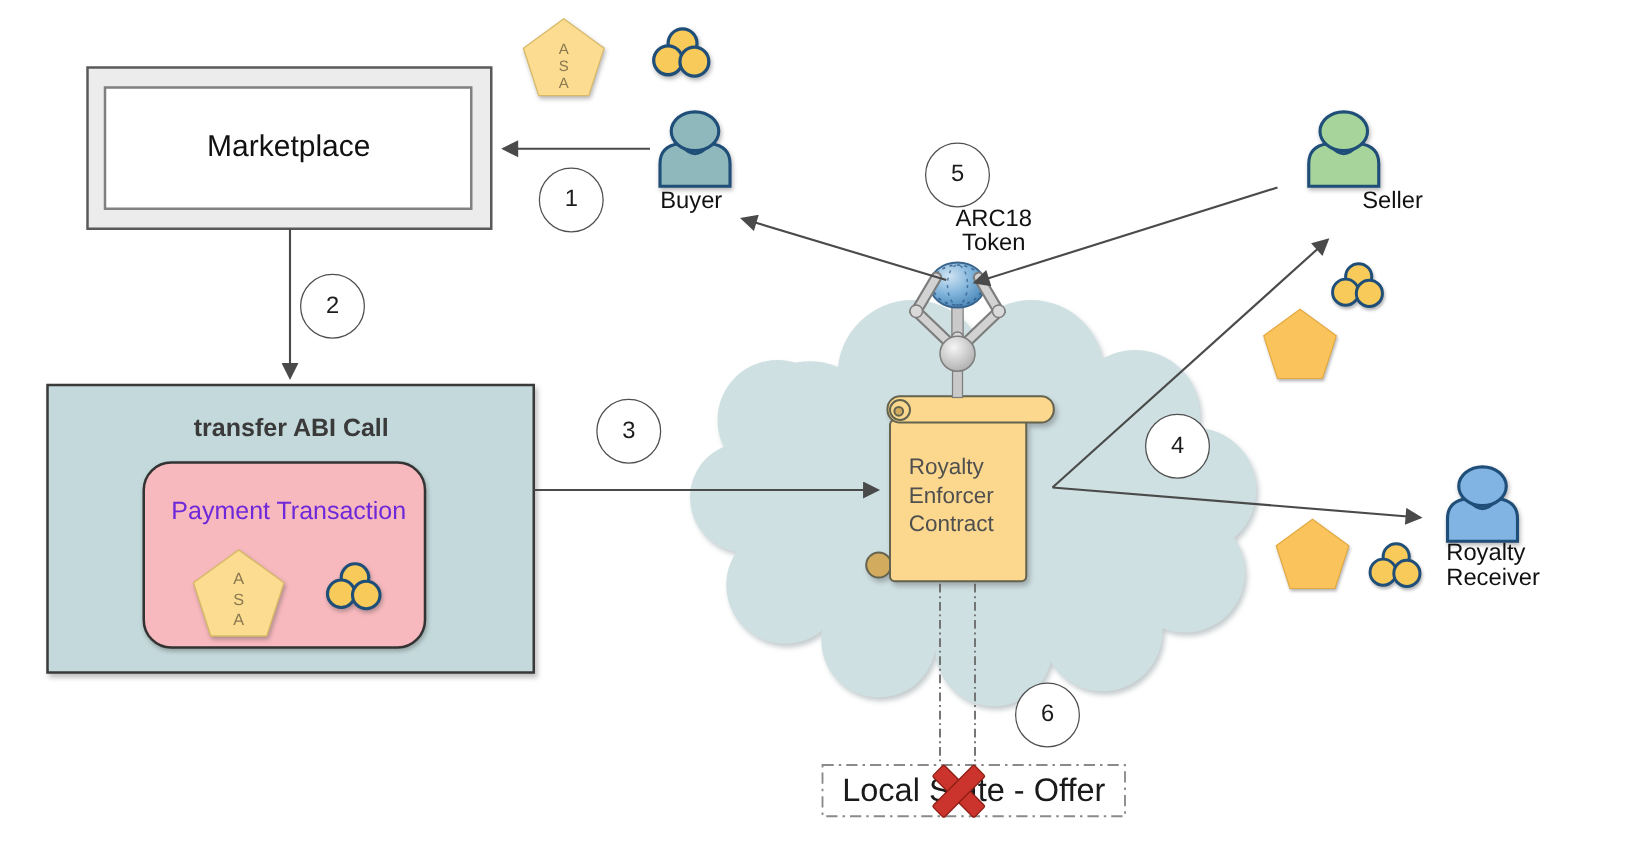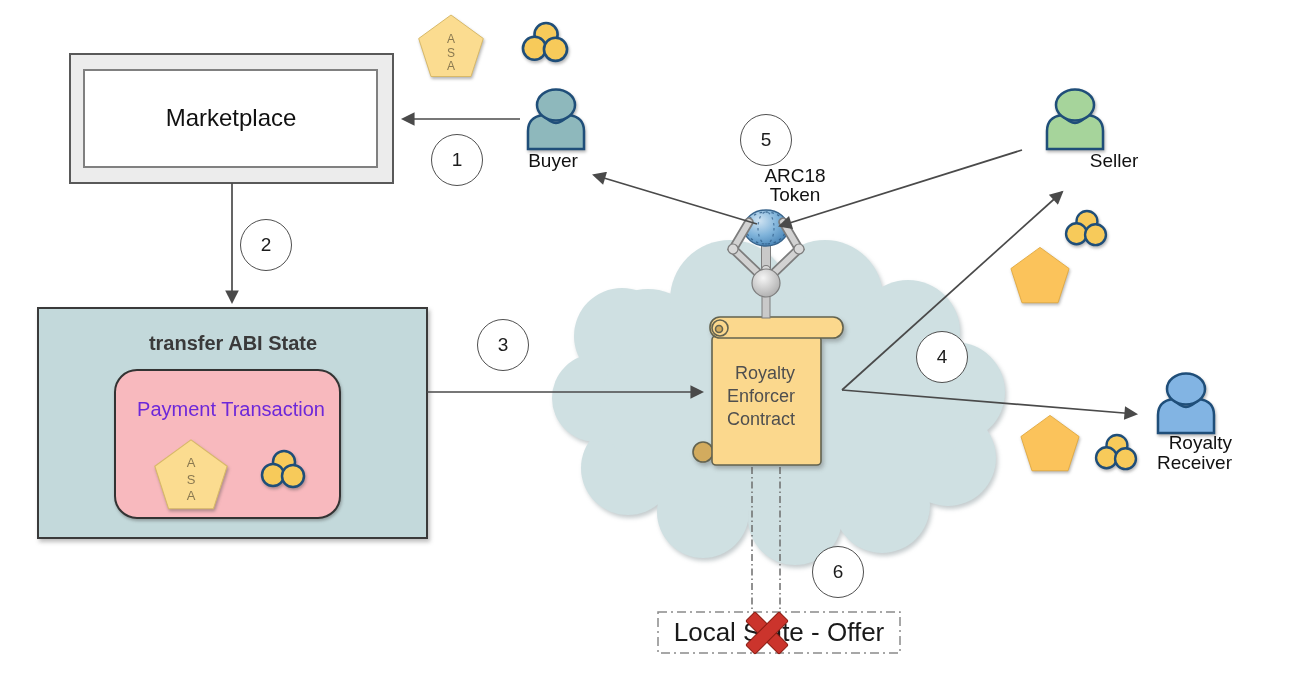--- a/index.html
+++ b/index.html
@@ -1,19 +1,19 @@
 <!DOCTYPE html>
 <html style="--cloud: #cfe0e2; --teal-box: #c3d9db; --pink-box: #f8b9be; --gray-box: #ececec; --scroll: #fbd88d; --scroll-curl: #d2ab5e; --asa-pentagon: #fbdc90; --pentagon: #fbc35b; --coin: #f7ca5a; --coin-border: #1f4e79; --buyer: #8eb8bc; --seller: #a6d49b; --receiver: #82b4e3; --arrow: #4a4a4a; --red-x: #cb342c;"><head>
 <meta charset="utf-8">
 <style>
   html,body{margin:0;padding:0;background:#fff;}
   body{width:1310px;height:683px;position:relative;overflow:hidden;
        font-family:"Liberation Sans","DejaVu Sans",sans-serif;color:#111;}
   #shapes{position:absolute;left:0;top:0;z-index:1;}
-  .txt{position:absolute;z-index:2;white-space:pre-line;text-align:right;}
+  .txt{position:absolute;z-index:2;white-space:pre-line;}
   .ctr{transform:translateX(-50%);text-align:center;}
   
   .cloud{fill:var(--cloud,#cfe0e2);}
   .cloud-g{filter:drop-shadow(2px 3px 2px rgba(90,110,115,.35));}
   .box-outer{fill:var(--gray-box,#ececec);stroke:#595959;stroke-width:2;}
   .box-inner{fill:#ffffff;stroke:#808080;stroke-width:2;}
   .box-teal{fill:var(--teal-box,#c3d9db);stroke:#3a3a3a;stroke-width:2;}
   .box-pink{fill:var(--pink-box,#f8b9be);stroke:#333333;stroke-width:2;}
   .shadow{filter:drop-shadow(1.5px 2.5px 1.5px rgba(70,70,70,.4));}
   .softshadow{filter:drop-shadow(2px 3px 2px rgba(70,70,70,.35));}
@@ -157,21 +157,21 @@
 
 <div class="txt ctr" style="left:231px;top:104px;font-size:24px;">Marketplace</div>
 
 <div class="step" style="left:431px;top:134px;">1</div>
 <div class="step" style="left:240px;top:219px;">2</div>
 <div class="step" style="left:477px;top:319px;">3</div>
 <div class="step" style="left:916px;top:331px;">4</div>
 <div class="step" style="left:740px;top:114px;">5</div>
 <div class="step" style="left:812px;top:546px;">6</div>
 
-<div class="txt ctr" style="left:233px;top:332px;font-size:20px;font-weight:bold;color:#3a3a3a;">transfer ABI State</div>
+<div class="txt ctr" style="left:233px;top:332px;font-size:20px;font-weight:bold;color:#3a3a3a;">transfer ABI Call</div>
 <div class="txt ctr" style="left:231px;top:398px;font-size:20px;color:#6d28d9;">Payment Transaction</div>
 
 <div class="asa asa-pay" style="left:191px;top:455px;">
   <span>A</span>
   <span>S</span>
   <span>A</span>
 </div>
 <div class="asa asa-top" style="left:451px;top:33px;">
   <span>A</span>
   <span>S</span>

